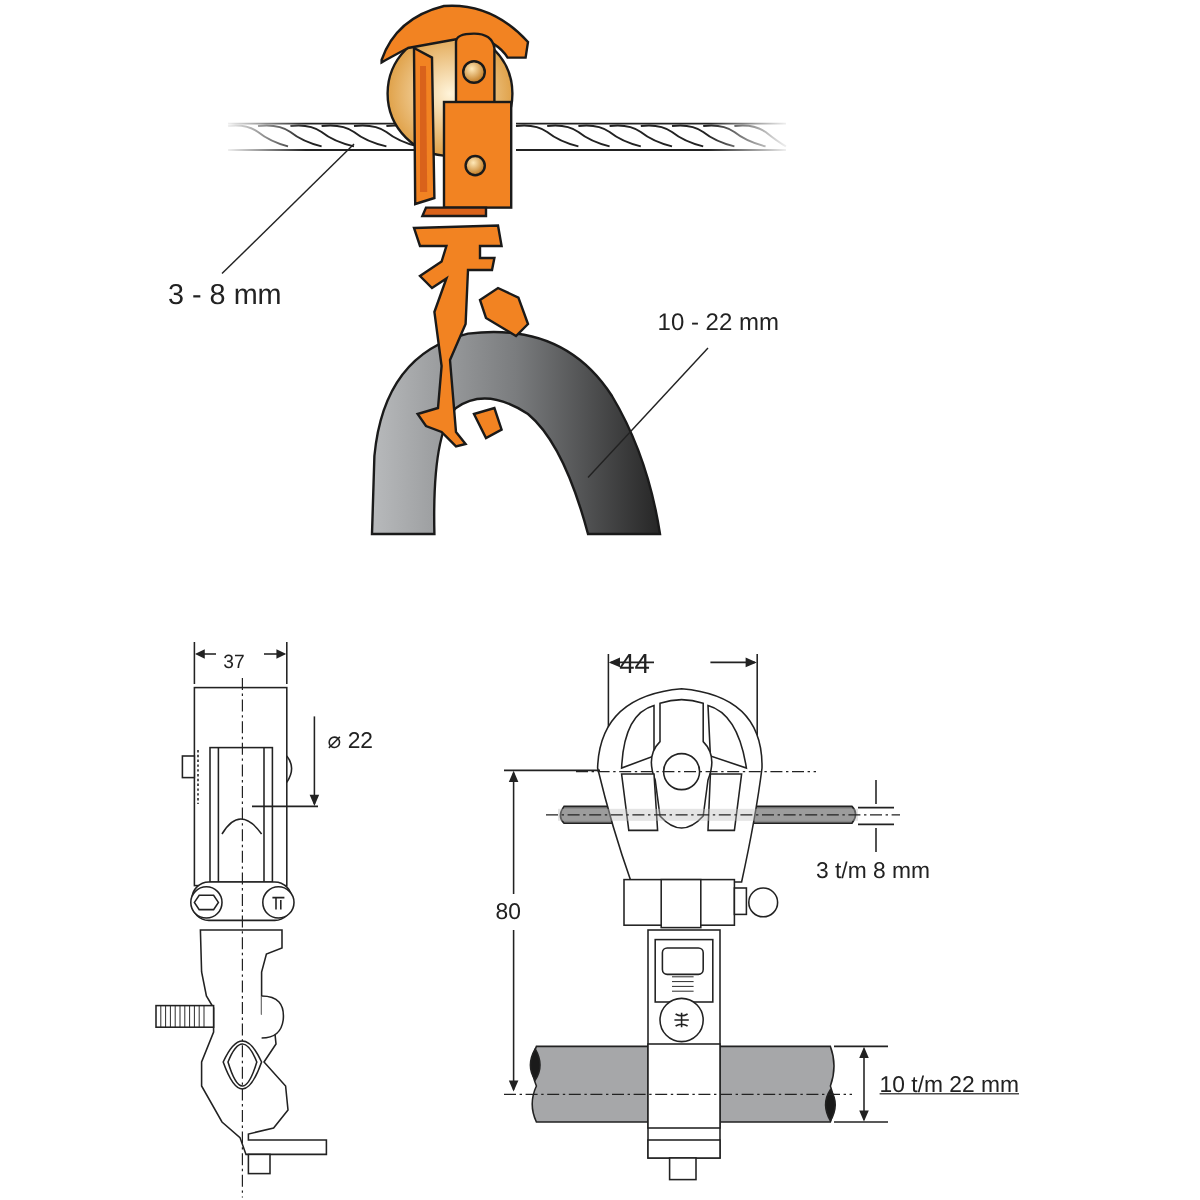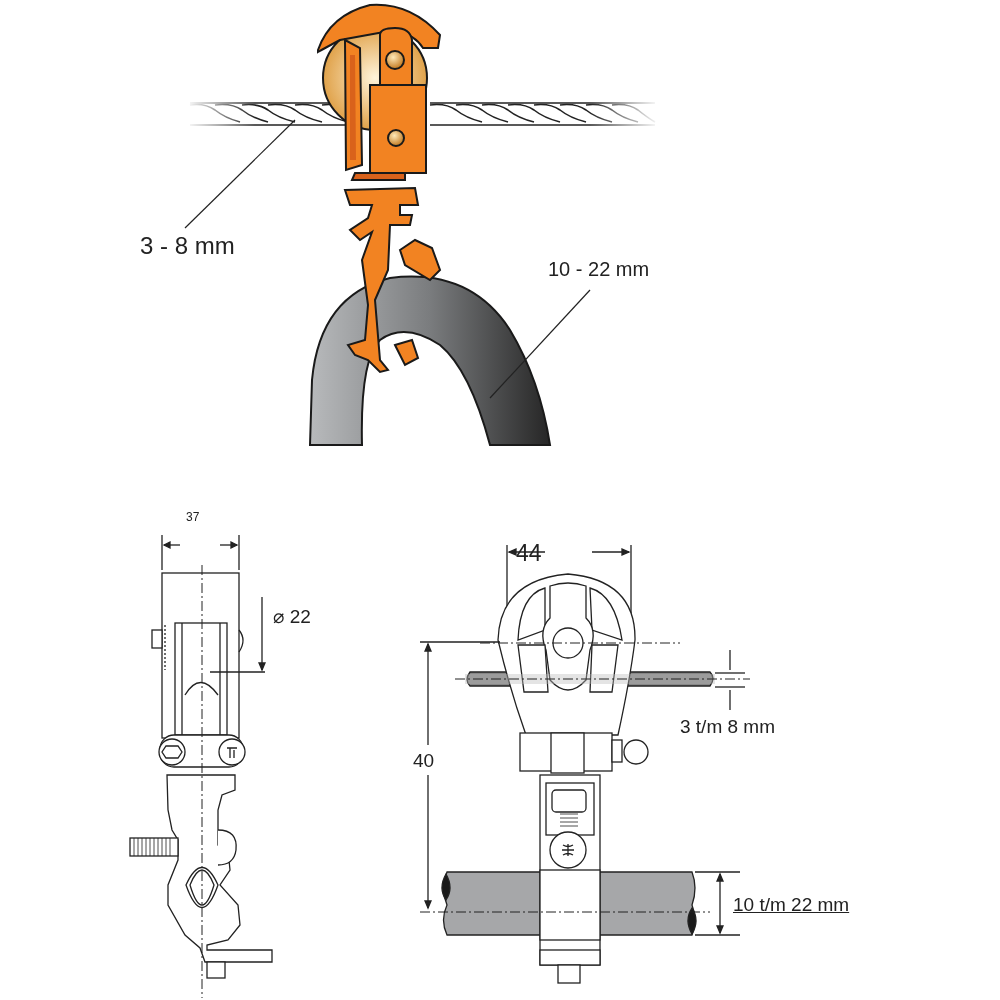--- a/index.html
+++ b/index.html
@@ -186,20 +186,20 @@
     <path d="M720,933 L717,926 L723,926 Z" fill="#222"></path>
 
     <line x1="480" y1="643" x2="680" y2="643" stroke-dasharray="10,3,2,3" stroke-width="1"></line>
     <line x1="455" y1="679" x2="750" y2="679" stroke-dasharray="10,3,2,3" stroke-width="1"></line>
     <line x1="420" y1="912" x2="710" y2="912" stroke-dasharray="10,3,2,3" stroke-width="1"></line>
   </g>
 </svg>
 
 <div class="lbl" style="left:140px;top:232px;font-size:24px;">3 - 8 mm</div>
 <div class="lbl" style="left:548px;top:258px;font-size:20px;">10 - 22 mm</div>
-<div class="lbl" style="left:186px;top:510px;font-size:12px;">37</div>
+<div class="lbl" style="left:186px;top:544px;font-size:16px;">37</div>
 <div class="lbl" style="left:273px;top:605px;font-size:19px;">⌀ 22</div>
 <div class="lbl" style="left:516px;top:540px;font-size:23px;">44</div>
-<div class="lbl" style="left:413px;top:750px;font-size:19px;">40</div>
+<div class="lbl" style="left:413px;top:750px;font-size:19px;">80</div>
 <div class="lbl" style="left:680px;top:716px;font-size:19px;text-align:center;">3 t/m 8 mm</div>
 <div class="lbl" style="left:733px;top:894px;font-size:19px;text-decoration:underline;">10 t/m 22 mm</div>
 
 </div>
 
 </body></html>

